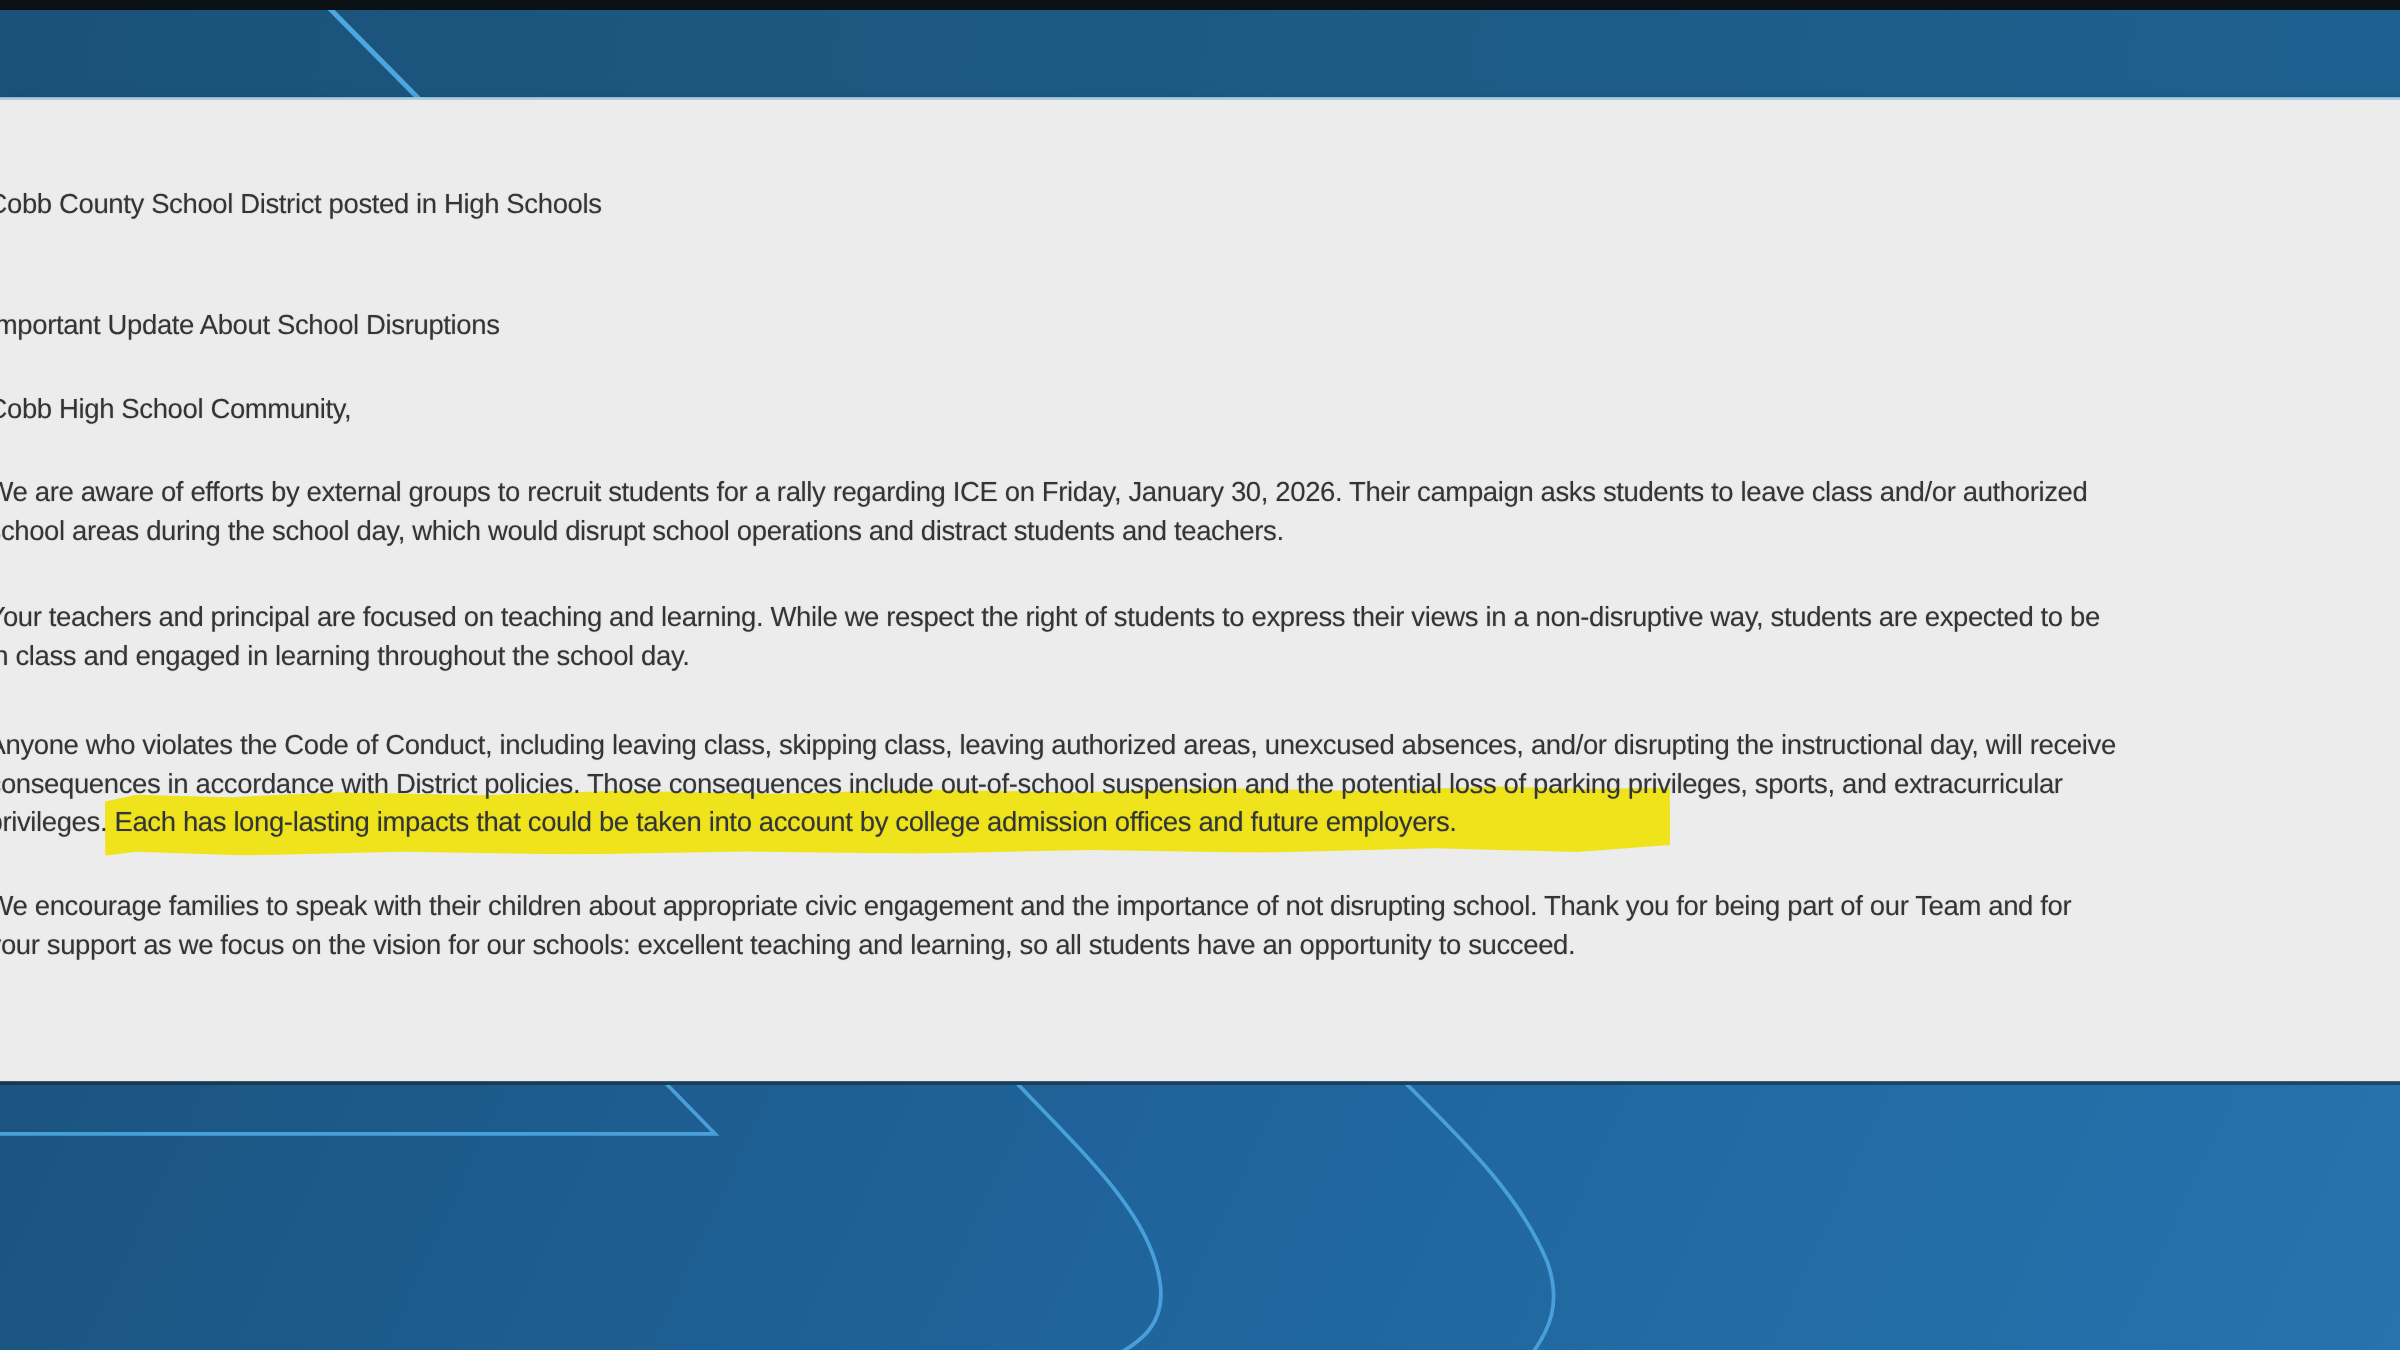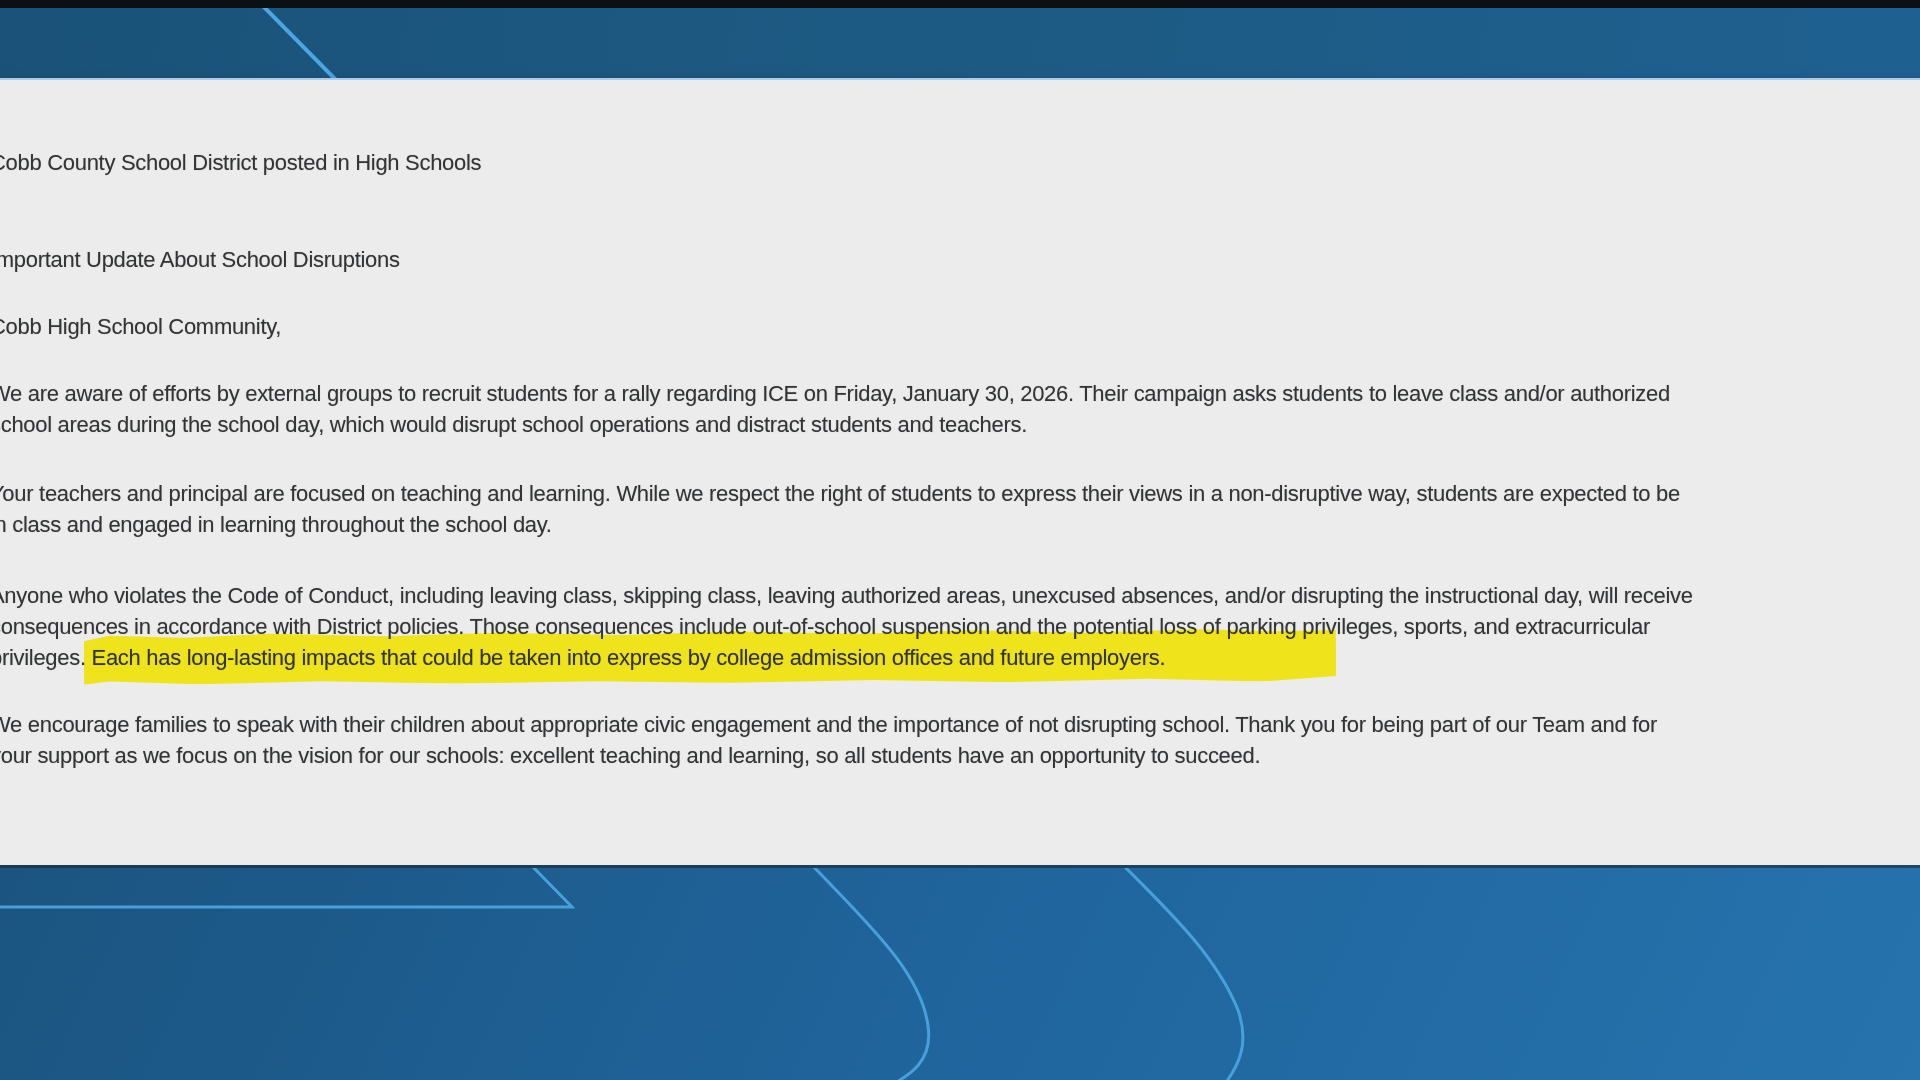--- a/index.html
+++ b/index.html
@@ -74,21 +74,21 @@
     </div>
 
     <div class="tblock" style="top:478px">
       <div>Your teachers and principal are focused on teaching and learning. While we respect the right of students to express their views in a non-disruptive way, students are expected to be</div>
       <div>in class and engaged in learning throughout the school day.</div>
     </div>
 
     <div class="tblock" style="top:580px">
       <div>Anyone who violates the Code of Conduct, including leaving class, skipping class, leaving authorized areas, unexcused absences, and/or disrupting the instructional day, will receive</div>
       <div>consequences in accordance with District policies. Those consequences include out-of-school suspension and the potential loss of parking privileges, sports, and extracurricular</div>
-      <div><span>privileges. </span><span>Each has long-lasting impacts that could be taken into express by college admission offices and future employers.</span></div>
+      <div><span>privileges. </span><span>Each has long-lasting impacts that could be taken into account by college admission offices and future employers.</span></div>
     </div>
 
     <div class="tblock" style="top:709px">
       <div>We encourage families to speak with their children about appropriate civic engagement and the importance of not disrupting school. Thank you for being part of our Team and for</div>
       <div>your support as we focus on the vision for our schools: excellent teaching and learning, so all students have an opportunity to succeed.</div>
     </div>
 
   </div>
 </div>
 

